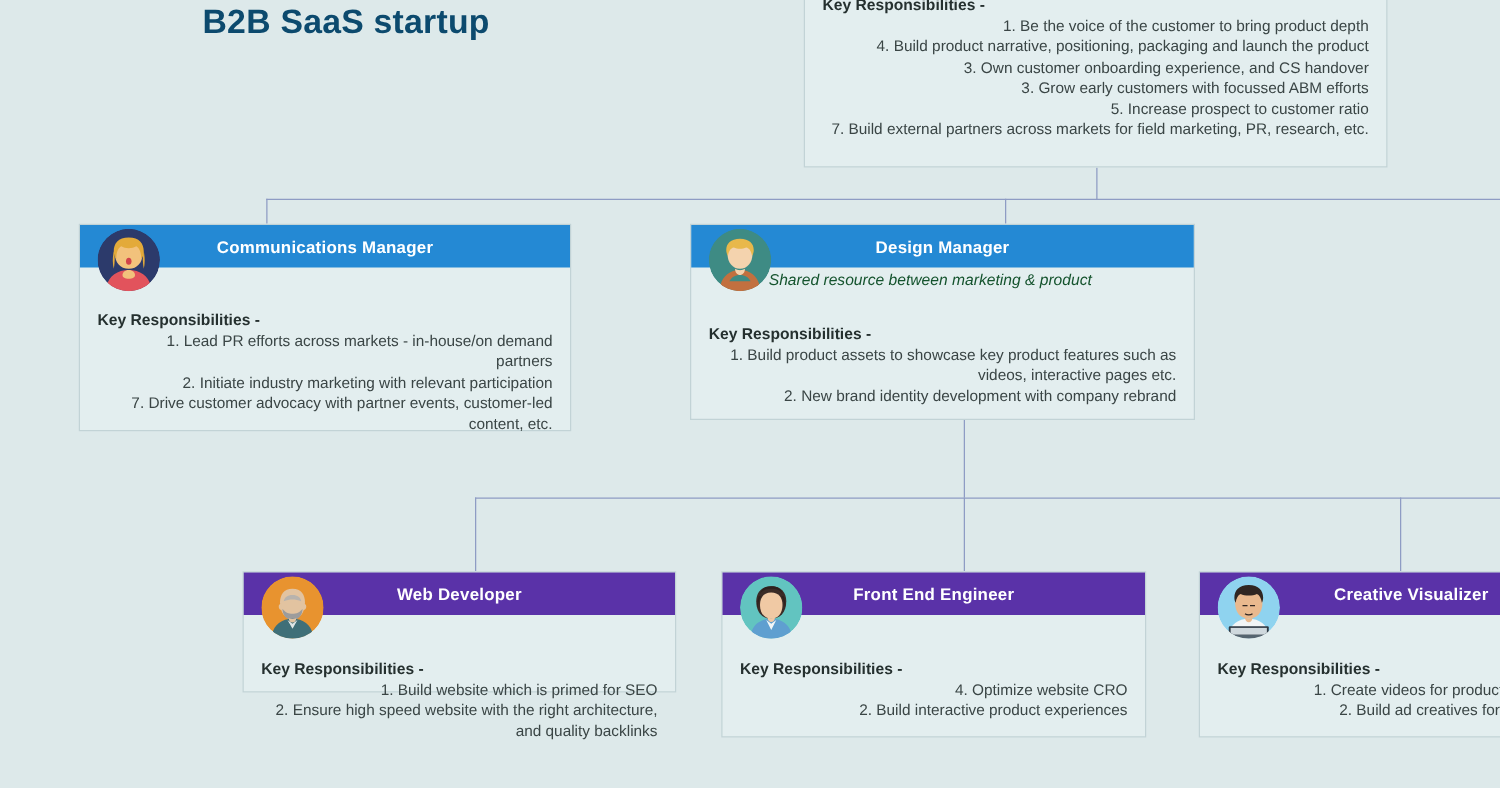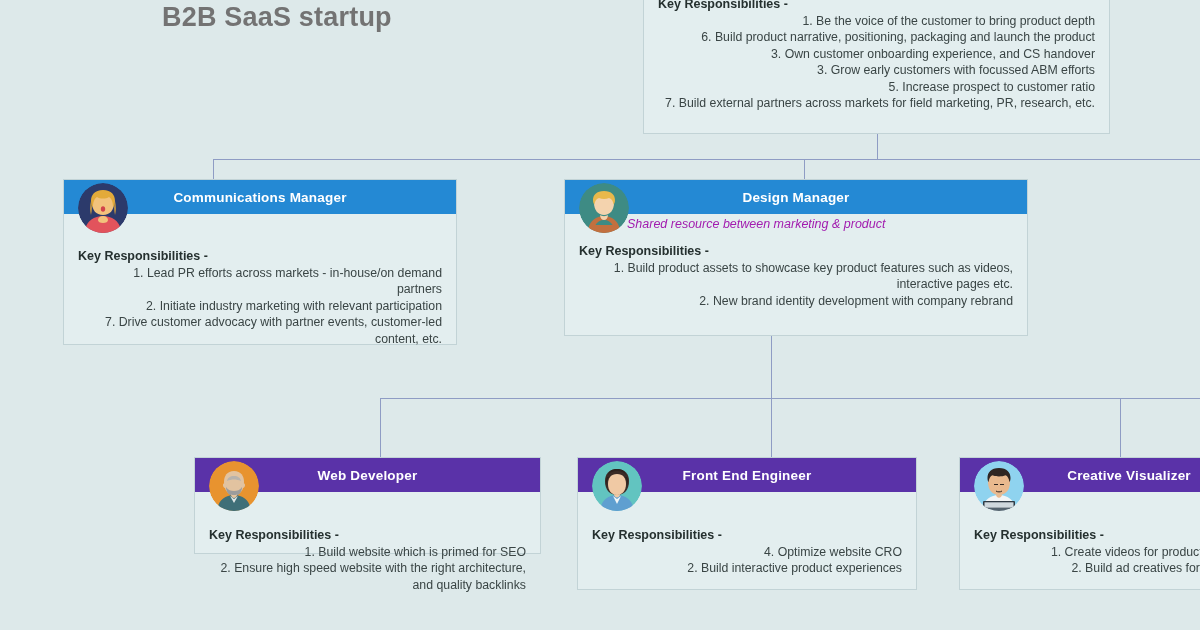--- a/index.html
+++ b/index.html
@@ -8,21 +8,21 @@
     overflow: hidden;
     background: #dde9ea;
     font-family: "Liberation Sans", sans-serif;
   }
   #stage { position: relative; width: 1200px; height: 630px; overflow: hidden; }
 
   
   .page-title {
     position: absolute; left: 162px; top: 0px;
     font-size: 27px; font-weight: bold; letter-spacing: .2px;
-    color: #737373; line-height: 34px; white-space: nowrap;
+    color: #0c4a6e; line-height: 34px; white-space: nowrap;
   }
 
   
   .conn { position: absolute; background: #8e9cc4; }
   .conn.h { height: 1px; }
   .conn.v { width: 1px; }
 
   
   .card {
     position: absolute;
@@ -34,22 +34,22 @@
     height: 34px;
     display: flex; align-items: center; justify-content: center;
     color: #ffffff; font-weight: bold; font-size: 13.5px;
     letter-spacing: .2px; white-space: nowrap;
   }
   .card.blue  > .card-head { background: #2489d4; }
   .card.purple > .card-head { background: #5a32a8; }
   .card-body { padding: 10px 14px 12px 14px; }
 
   .subtitle {
-    font-style: italic; font-size: 12.5px; color: #a21caf;
-    margin: 2px 0 0 62px; line-height: 16px; white-space: nowrap;
+    font-style: italic; font-size: 12.5px; color: #14532d;
+    margin: 2px 0 16px 62px; line-height: 16px; white-space: nowrap;
   }
   .kr-title { font-weight: bold; font-size: 12.5px; color: #25302f; margin-bottom: 2px; }
   .kr-list { list-style: none; }
   .kr-list li { font-size: 12.3px; line-height: 16.4px; color: #3a4545; text-align: right; }
 
   
   .kr-list.indent { margin-left: 18px; }
   .kr-list.indent li { text-indent: -16px; padding-left: 16px; margin-bottom: 0px; }
 
   
@@ -83,21 +83,21 @@
 
   <div class="conn v" style="left:380px; top:398px; height:59px;"></div>
   <div class="conn v" style="left:771px; top:398px; height:59px;"></div>
   <div class="conn v" style="left:1120px; top:398px; height:59px;"></div>
 
   <div class="card" style="left:643px; top:-58px; width:467px; height:192px;">
     <div class="card-body" style="padding-top:54px;">
       <div class="kr-title">Key Responsibilities -</div>
       <ul class="kr-list">
         <li>1. Be the voice of the customer to bring product depth</li>
-        <li>6. Build product narrative, positioning, packaging and launch the product</li>
+        <li>4. Build product narrative, positioning, packaging and launch the product</li>
         <li>3. Own customer onboarding experience, and CS handover</li>
         <li>3. Grow early customers with focussed ABM efforts</li>
         <li>5. Increase prospect to customer ratio</li>
         <li>7. Build external partners across markets for field marketing, PR, research, etc.</li>
       </ul>
     </div>
   </div>
 
   <div class="card blue" style="left:19px; top:179px; width:394px; height:166px;margin-left:44px;">
     <div class="card-head">
@@ -118,21 +118,21 @@
     <div class="card-body" style="padding-top:35px;">
       <div class="kr-title">Key Responsibilities -</div>
       <ul class="kr-list indent">
         <li>1.  Lead PR efforts across markets - in-house/on demand partners</li>
         <li>2. Initiate industry marketing with relevant participation</li>
         <li>7. Drive customer advocacy with partner events, customer-led content, etc.</li>
       </ul>
     </div>
   </div>
 
-  <div class="card blue" style="left:564px; top:179px; width:464px; height:157px;">
+  <div class="card blue" style="left:552px; top:179px; width:404px; height:157px;">
     <div class="card-head">
       <div class="avatar">
         <svg viewBox="0 0 50 50">
           <circle cx="25" cy="25" r="25" fill="#3e8b84"></circle>
           <path d="M25 9c-7 0-10 5-10 11 0 7 4 12 10 12s10-5 10-12c0-6-3-11-10-11z" fill="#f4d3ae"></path>
           <path d="M25 8c-7.5 0-11 4-11 9 0 2 .6 3.6 1.4 4.6.6-4 2.2-6 4.6-6.6 3 1.4 7 1.4 10 0 2.4.6 4 2.6 4.6 6.6.8-1 1.4-2.6 1.4-4.6 0-5-3.5-9-11-9z" fill="#e8b84b"></path>
           <path d="M25 33c-8 0-14 5-15.5 12A25 25 0 0 0 25 50a25 25 0 0 0 15.5-5c-1.5-7-7.5-12-15.5-12z" fill="#c2703f"></path>
           <path d="M21 32c0 3 2 5 4 5s4-2 4-5c-2 1.5-6 1.5-8 0z" fill="#f4d3ae"></path>
           <path d="M25 37c-4 0-7 2-8.5 5h17C32 39 29 37 25 37z" fill="#3e8b84"></path>
         </svg>

